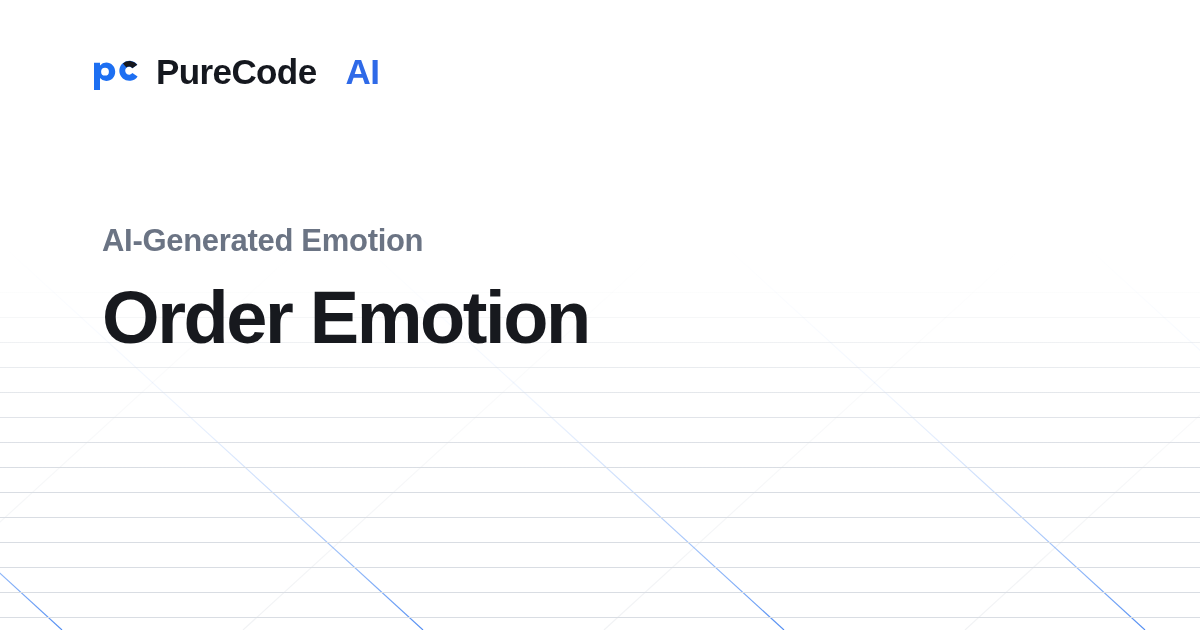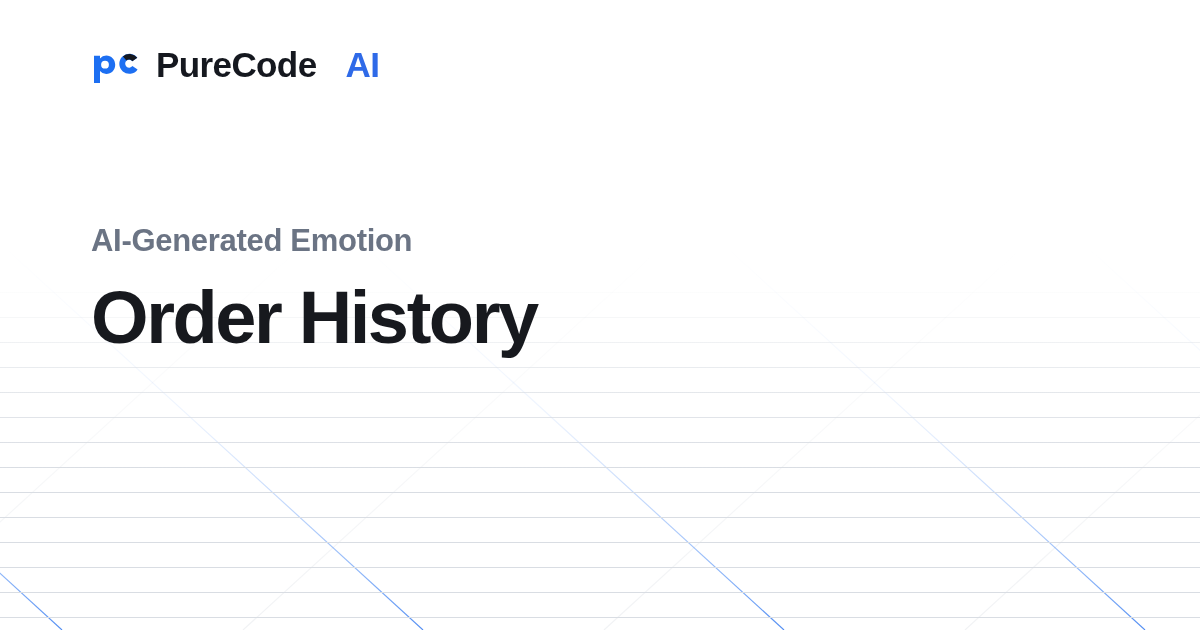--- a/index.html
+++ b/index.html
@@ -29,21 +29,21 @@
     width: 1200px;
     height: 630px;
     pointer-events: none;
     z-index: 0;
   }
 
   
   .logo-lockup {
     position: absolute;
     left: 93px;
-    top: 44px;
+    top: 51px;
     display: flex;
     align-items: center;
     gap: 17px;
     z-index: 3;
   }
 
   .logo-mark {
     width: 46px;
     height: 40px;
     display: block;
@@ -59,21 +59,21 @@
     display: flex;
     align-items: baseline;
     gap: 13px;
   }
   .logo-word-main { color: #15181f; }
   .logo-word-accent { color: #2f6ae8; margin-left: 16px; }
 
   
   .hero {
     position: absolute;
-    left: 91px;
+    left: 102px;
     top: 224px;
     z-index: 3;
     max-width: 1020px;
   }
 
   .hero-eyebrow {
     font-size: 31px;
     font-weight: 700;
     letter-spacing: -0.3px;
     color: #6b7484;
@@ -170,16 +170,16 @@
     </svg>
 
     <div class="logo-wordmark">
       <span class="logo-word-main">PureCode</span>
       <span class="logo-word-accent">AI</span>
     </div>
   </div>
 
   <div class="hero">
     <div class="hero-eyebrow">AI-Generated Emotion</div>
-    <h1 class="hero-title">Order History</h1>
+    <h1 class="hero-title">Order Emotion</h1>
   </div>
 
 </div>
 
 </body></html>

